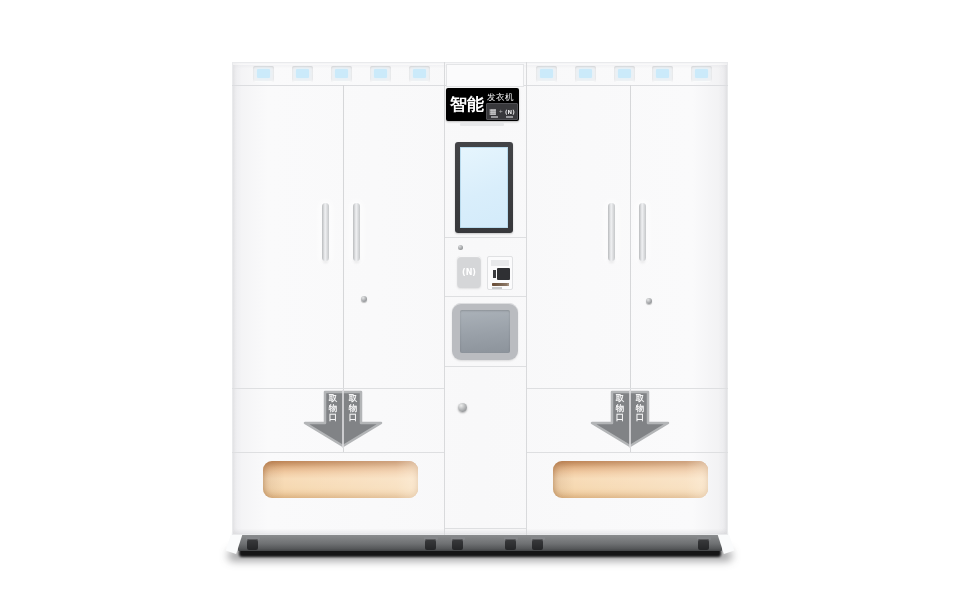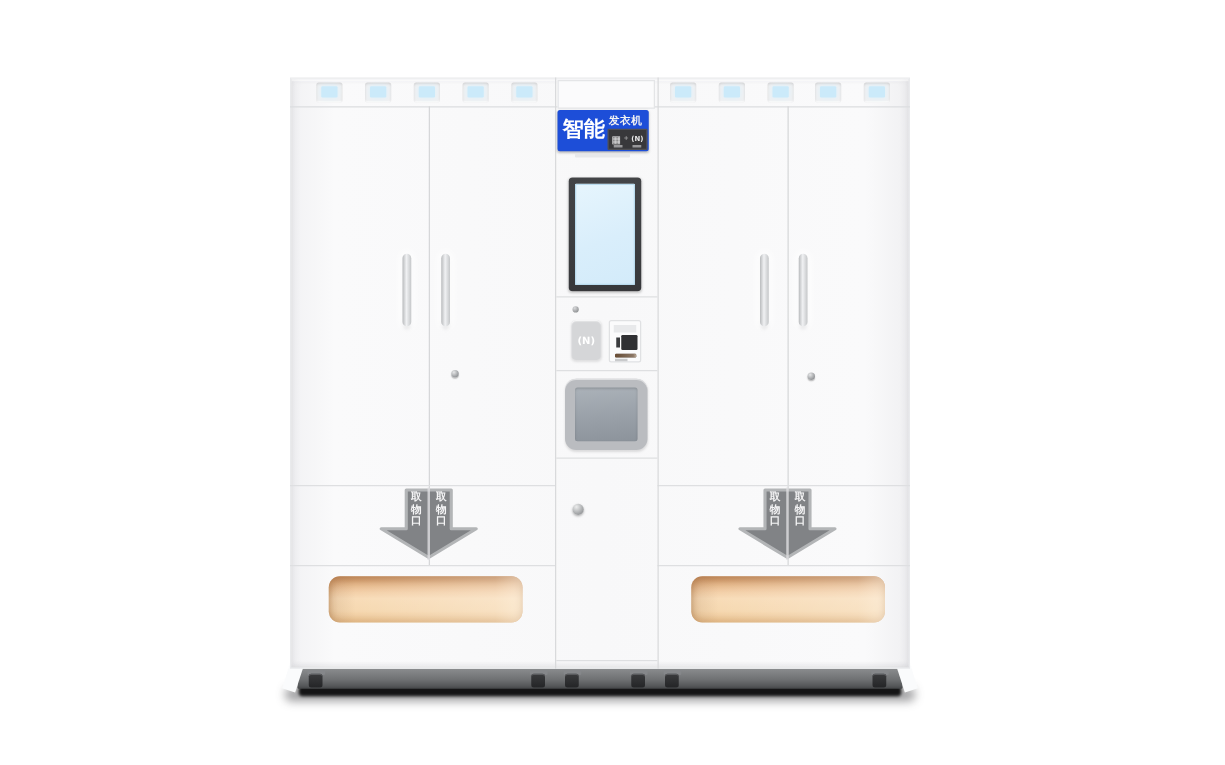--- a/index.html
+++ b/index.html
@@ -38,23 +38,23 @@
   
   .handle{width:7px;height:58px;top:203px;border-radius:3.5px;
     background:linear-gradient(90deg,#b9bbbd,#f0f1f3 45%,#c5c7c9);
     box-shadow:0 0 7px 2px rgba(255,255,255,.95),0 3px 3px -1px rgba(120,120,125,.3);}
   .lock{width:6px;height:6px;border-radius:50%;
     background:radial-gradient(circle at 35% 30%,#e6e7e8,#9b9da0 65%,#808285);
     box-shadow:0 1px 1px rgba(0,0,0,.25);}
 
   
   .col-topbox{left:446px;top:64px;width:78px;height:23px;background:#fbfbfc;border:1px solid #e4e5e7;box-sizing:border-box;}
-  .sign{left:446px;top:88px;width:73px;height:33px;background:#1d4ed8;border-radius:2px;box-shadow:0 1px 2px rgba(0,0,0,.25);}
+  .sign{left:446px;top:88px;width:73px;height:33px;background:#000000;border-radius:2px;box-shadow:0 1px 2px rgba(0,0,0,.25);}
   .sign-main{position:absolute;left:4px;top:6px;font-size:17px;line-height:20px;font-weight:bold;color:#ffffff;letter-spacing:0;}
-  .sign-sub{position:absolute;left:41px;top:4px;font-size:8.5px;line-height:10px;font-weight:bold;color:#f2f2f3;letter-spacing:.5px;}
+  .sign-sub{position:absolute;left:41px;top:4px;font-size:8.5px;line-height:10px;font-weight:normal;color:#f2f2f3;letter-spacing:.5px;}
   .sign-iconbox{position:absolute;left:40px;top:15px;width:30px;height:15px;background:#38383b;border:1px solid #505054;border-radius:1px;
     display:flex;align-items:center;justify-content:center;gap:2px;}
   .sign-iconbox .qr{font-size:8px;color:#e8e8e9;line-height:8px;}
   .sign-iconbox .plus{font-size:5px;color:#bdbdbf;line-height:5px;}
   .sign-iconbox .nfc{font-size:5.5px;font-weight:bold;color:#e8e8e9;line-height:6px;}
   .sign-tag{position:absolute;bottom:1px;width:7px;height:2px;background:#98989b;}
   .fine-print{left:460px;top:123px;width:44px;height:3px;background:#e7e8ea;border-radius:1px;}
 
   .screen-bezel{left:455px;top:142px;width:58px;height:91px;background:linear-gradient(180deg,#434447,#37383b);border-radius:3px;box-shadow:0 1px 2px rgba(0,0,0,.2);}
   .screen{position:absolute;left:5px;top:5px;width:48px;height:81px;border-radius:1px;

